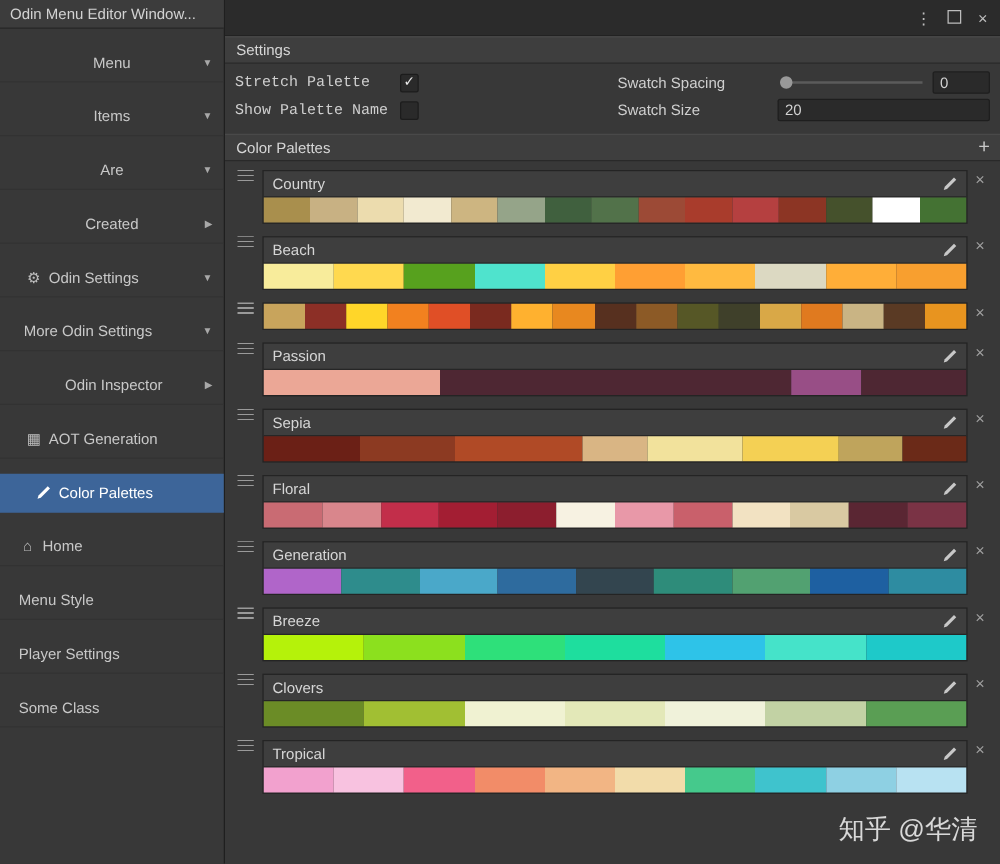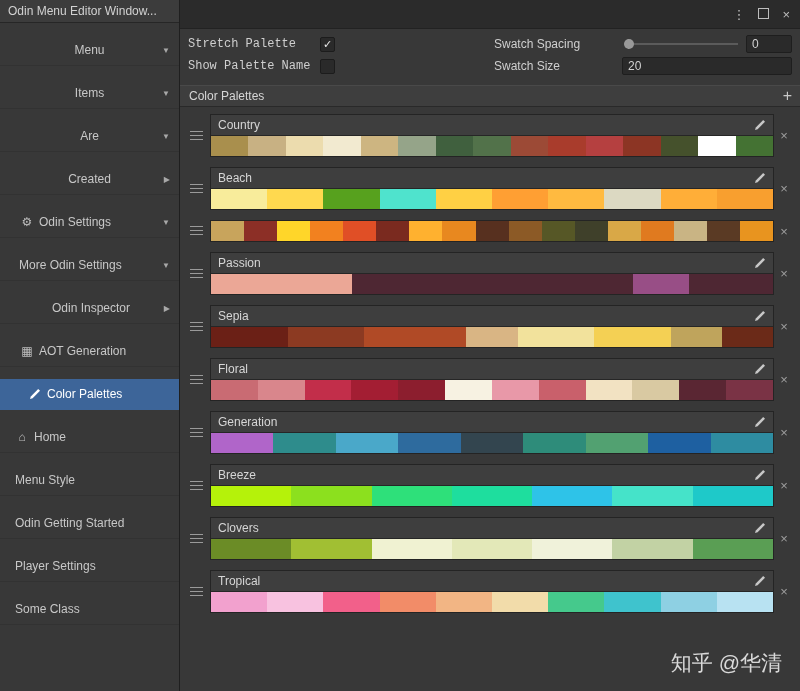--- a/index.html
+++ b/index.html
@@ -53,21 +53,21 @@
   .slider-track{position:absolute;left:2px;right:2px;top:7px;height:2px;background:#5b5b5b;}
   .slider-knob{position:absolute;left:2px;top:3px;width:10px;height:10px;border-radius:50%;background:#999;}
   input.valbox,input.wideinput{
     background:#2a2a2a;border:1px solid #1e1e1e;border-radius:2px;color:#d2d2d2;
     font-family:inherit;font-size:12px;height:18px;box-sizing:border-box;padding:0 5px;outline:none;}
   input.valbox{width:46px;}
   input.wideinput{width:170px;}
 
   
   .plist{flex:1;padding-top:7px;overflow:hidden;}
-  .prow{display:flex;align-items:center;margin:0 6px 10px 10px;}
+  .prow{display:flex;align-items:flex-start;margin:0 6px 10px 10px;}
   .handle{width:13px;height:10px;margin-right:7px;flex:none;
     background:repeating-linear-gradient(to bottom,#9a9a9a 0 1px,transparent 1px 4px);}
   .pbox{flex:1;min-width:0;background:#2e2e2e;border:1px solid #242424;}
   .phead{height:20px;background:#3e3e3e;display:flex;align-items:center;
     justify-content:space-between;padding:0 7px;border-bottom:1px solid #262626;}
   .pname{color:#d6d6d6;}
   .pedit{width:13px;height:13px;display:flex;align-items:center;justify-content:center;}
   .strip{height:20px;display:flex;}
   .strip div{height:100%;}
   .premove{width:20px;text-align:center;color:#9e9e9e;font-size:13px;flex:none;}
@@ -124,38 +124,38 @@
       <span>Color Palettes</span>
     </div>
     <div class="menu-item plain">
       <span class="mi-icon">⌂</span>
       <span>Home</span>
     </div>
     <div class="menu-item plain">
       <span>Menu Style</span>
     </div>
     <div class="menu-item plain">
-      <span>Odin Getting Started</span>
-    </div>
-    <div class="menu-item plain">
       <span>Player Settings</span>
     </div>
     <div class="menu-item plain">
       <span>Some Class</span>
     </div>
   </aside>
 
   <div class="main">
 
     <div class="topbar">
       <span class="winctl">⋮</span>
       <span class="winctl"><span class="sq"></span></span>
       <span class="winctl">×</span>
     </div>
 
+    <div class="section-header">
+      <span>Settings</span>
+    </div>
 
     <div class="settings-body">
       <div class="srow">
         <span class="slabel">Stretch Palette</span>
         <span class="checkbox">
           <span>✓</span>
         </span>
         <span class="spacer"></span>
         <span class="slabel2">Swatch Spacing</span>
         <span class="slider">

